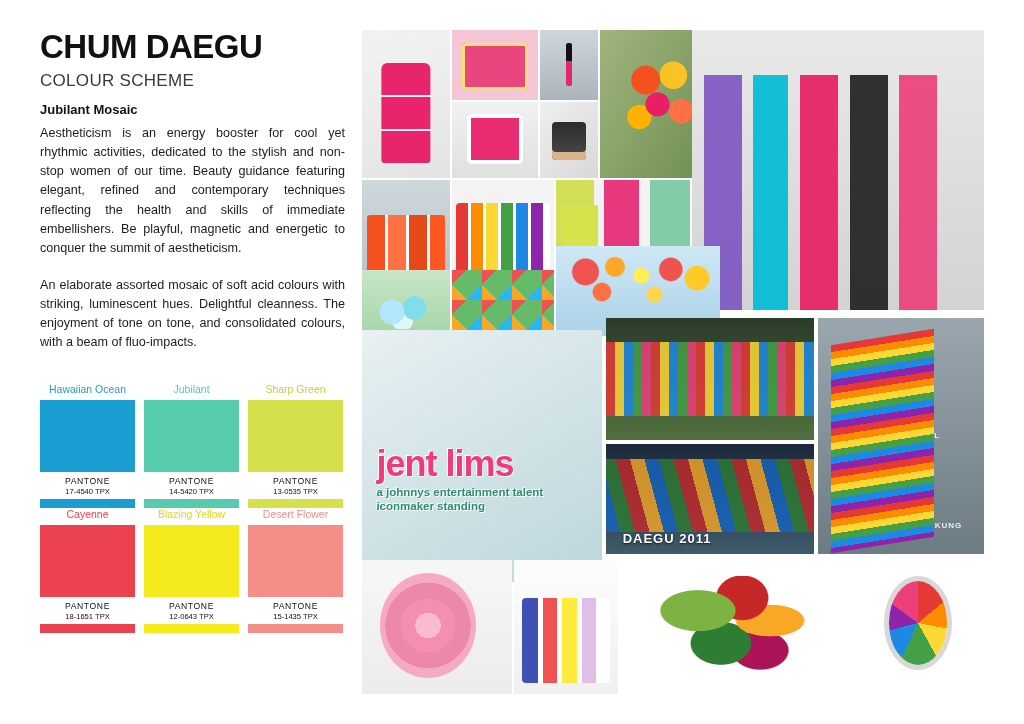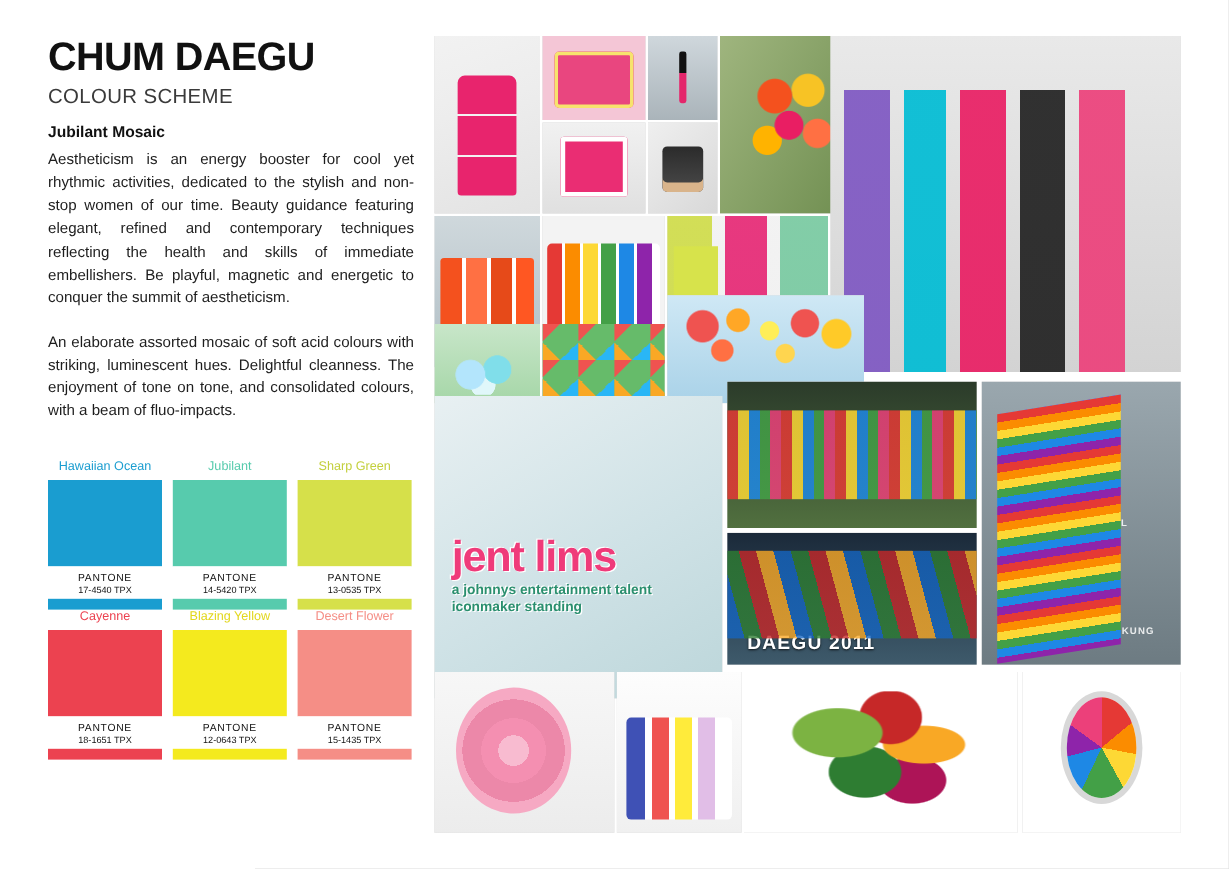--- a/index.html
+++ b/index.html
@@ -234,21 +234,21 @@
   
   .poster-text{
     position:absolute;left:6%;top:46%;width:88%;
     color:#ef3b7a;font-weight:bold;
     text-shadow:1px 1px 0 #fff, -1px -1px 0 #fff;
   }
   .poster-main{font-size:36px;letter-spacing:-1px;line-height:1;}
   .poster-sub{font-size:11.5px;color:#2a8f6e;margin-top:3px;line-height:1.25;}
   .banner-text{
     position:absolute;left:8%;bottom:7%;
-    color:#fff;font-size:16px;font-weight:bold;
+    color:#fff;font-size:13px;font-weight:bold;
     text-shadow:0 1px 2px rgba(0,0,0,.8);
     letter-spacing:1px;
   }
   .graffiti{
     position:absolute;color:#fff;font-size:8px;font-weight:bold;opacity:.85;
     letter-spacing:1px;
   }
 </style>
 </head>
 <body>

